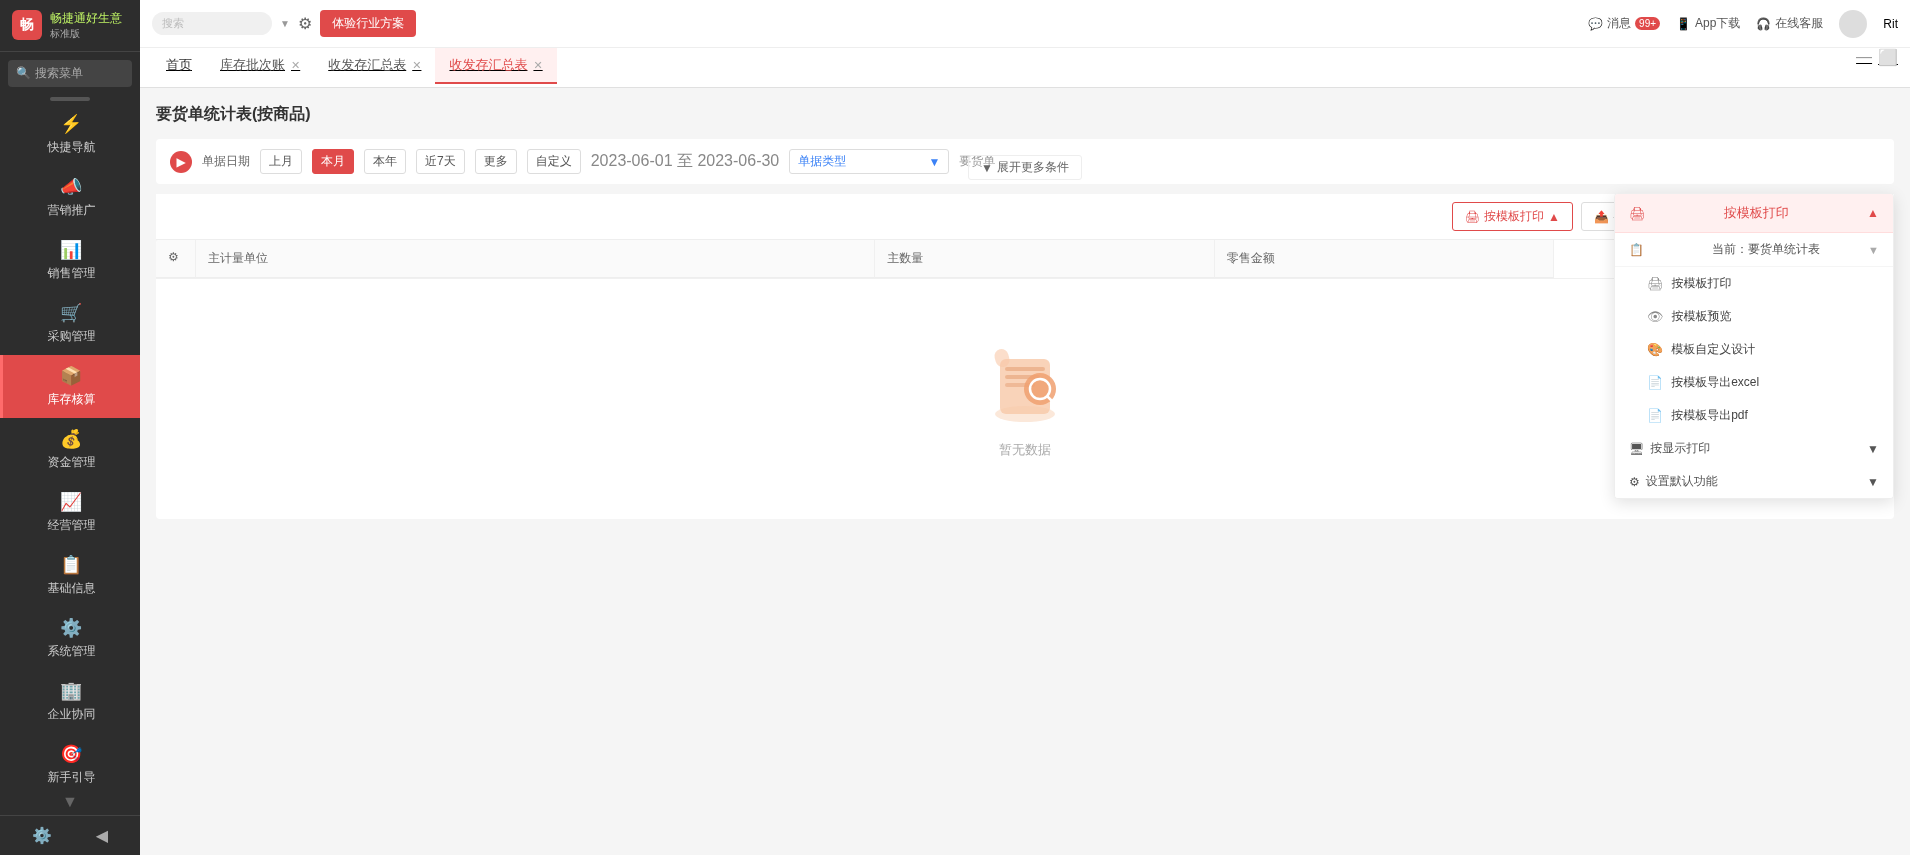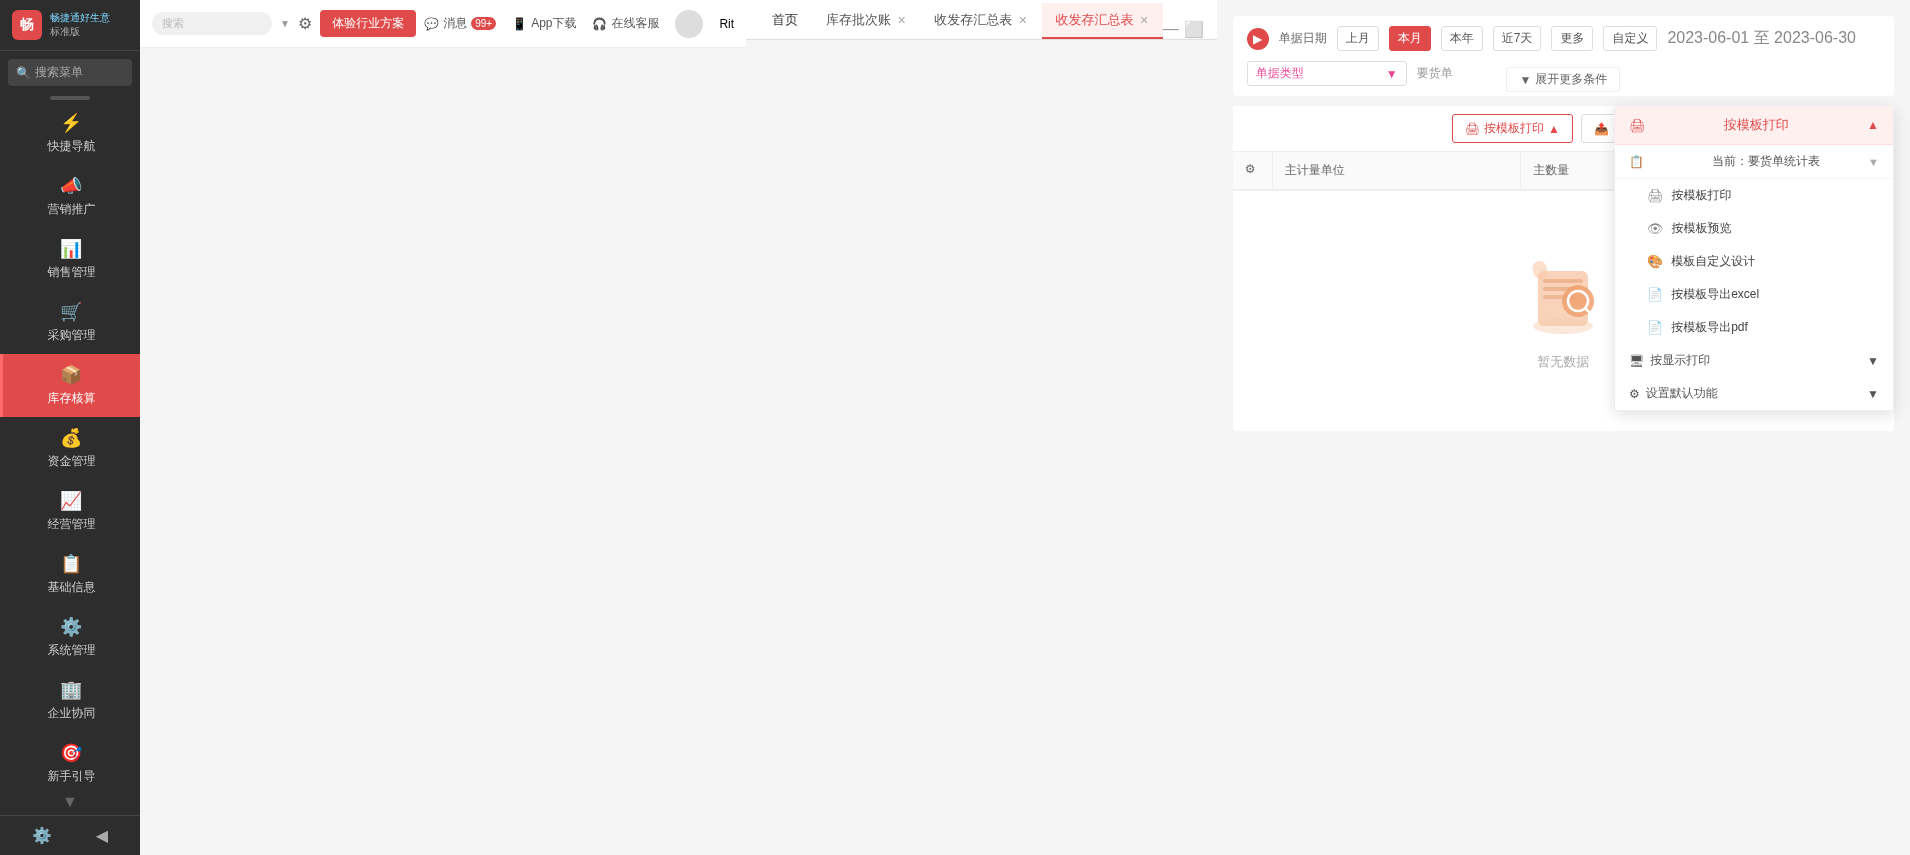--- a/index.html
+++ b/index.html
@@ -22,21 +22,21 @@
       border-bottom: 1px solid #444;
       gap: 8px;
     }
     .logo-icon {
       width: 30px; height: 30px;
       background: #e04a4a;
       border-radius: 6px;
       display: flex; align-items: center; justify-content: center;
       color: white; font-weight: bold; font-size: 14px;
     }
-    .logo-text { font-size: 10px; color: #7dd3fc; line-height: 1.4; }
+    .logo-text { font-size: 12px; color: #bef264; line-height: 1.4; }
     .logo-badge { font-size: 10px; color: #aaa; }
     .sidebar-search {
       margin: 8px;
       background: #444;
       border-radius: 4px;
       display: flex; align-items: center;
       padding: 5px 8px; gap: 4px; cursor: pointer;
     }
     .sidebar-search span { color: #aaa; font-size: 12px; }
     .sidebar-nav { flex: 1; overflow-y: auto; }
@@ -52,21 +52,21 @@
       padding: 10px;
       border-top: 1px solid #444;
       display: flex; justify-content: space-around;
     }
     .sidebar-bottom-icon { color: #aaa; font-size: 16px; cursor: pointer; }
 
     
     .main-area {
       flex: 1;
       display: flex;
-      flex-direction: row;
+      flex-direction: column;
       background: #f5f5f5;
       overflow: hidden;
     }
 
     
     .top-bar {
       background: #fff;
       height: 48px;
       display: flex;
       align-items: center;
@@ -98,25 +98,26 @@
     .top-bar-right { display: flex; align-items: center; gap: 16px; }
     .top-action { display: flex; align-items: center; gap: 4px; color: #555; font-size: 12px; cursor: pointer; }
     .badge { background: #e04a4a; color: white; border-radius: 8px; padding: 1px 4px; font-size: 10px; }
     .avatar { width: 28px; height: 28px; background: #ddd; border-radius: 50%; }
     .username { font-size: 12px; color: #000000; }
 
     
     .tabs-bar {
       background: #fff;
       display: flex;
-      align-items: flex-end;
+      align-items: flex-start;
       padding: 0 12px;
       border-bottom: 1px solid #e0e0e0;
       flex-shrink: 0;
       height: 40px;
+      text-decoration: underline;
     }
     .tab {
       display: flex; align-items: center; gap: 6px;
       padding: 8px 14px;
       font-size: 13px;
       color: #555;
       cursor: pointer;
       border-bottom: 2px solid transparent;
       white-space: nowrap;
     }
@@ -170,21 +171,21 @@
       color: #555;
       background: #fff;
     }
     .date-btn.active { background: #e04a4a; color: #fff; border-color: #e04a4a; }
     .date-range { font-size: 16px; color: #888; }
     .filter-select {
       display: flex; align-items: center; gap: 16px;
       border: 1px solid #ddd;
       border-radius: 3px;
       padding: 3px 8px;
-      font-size: 12px; color: #ec4899;
+      font-size: 12px; color: #3b82f6;
       background: #fff; cursor: pointer; min-width: 160px;
     }
     .expand-more {
       display: flex; align-items: center; gap: 4px;
       font-size: 12px; color: #666; cursor: pointer;
       margin: 6px auto 0; border: 1px solid #eee;
       border-radius: 3px; padding: 3px 12px;
     }
 
     
@@ -417,20 +418,21 @@
       <span class="tab-close">✕</span>
     </div>
     <div class="tabs-right">
       <span class="tab-minimize">—</span>
       <span class="tab-maximize">⬜</span>
     </div>
   </div>
 
   <div class="content">
 
+    <div class="page-title">要货单统计表(按商品)</div>
 
     <div class="filter-bar">
       <div class="filter-expand-btn">▶</div>
 
       <span class="filter-label">单据日期</span>
 
       <button class="date-btn">上月</button>
       <button class="date-btn active">本月</button>
       <button class="date-btn">本年</button>
       <button class="date-btn">近7天</button>

